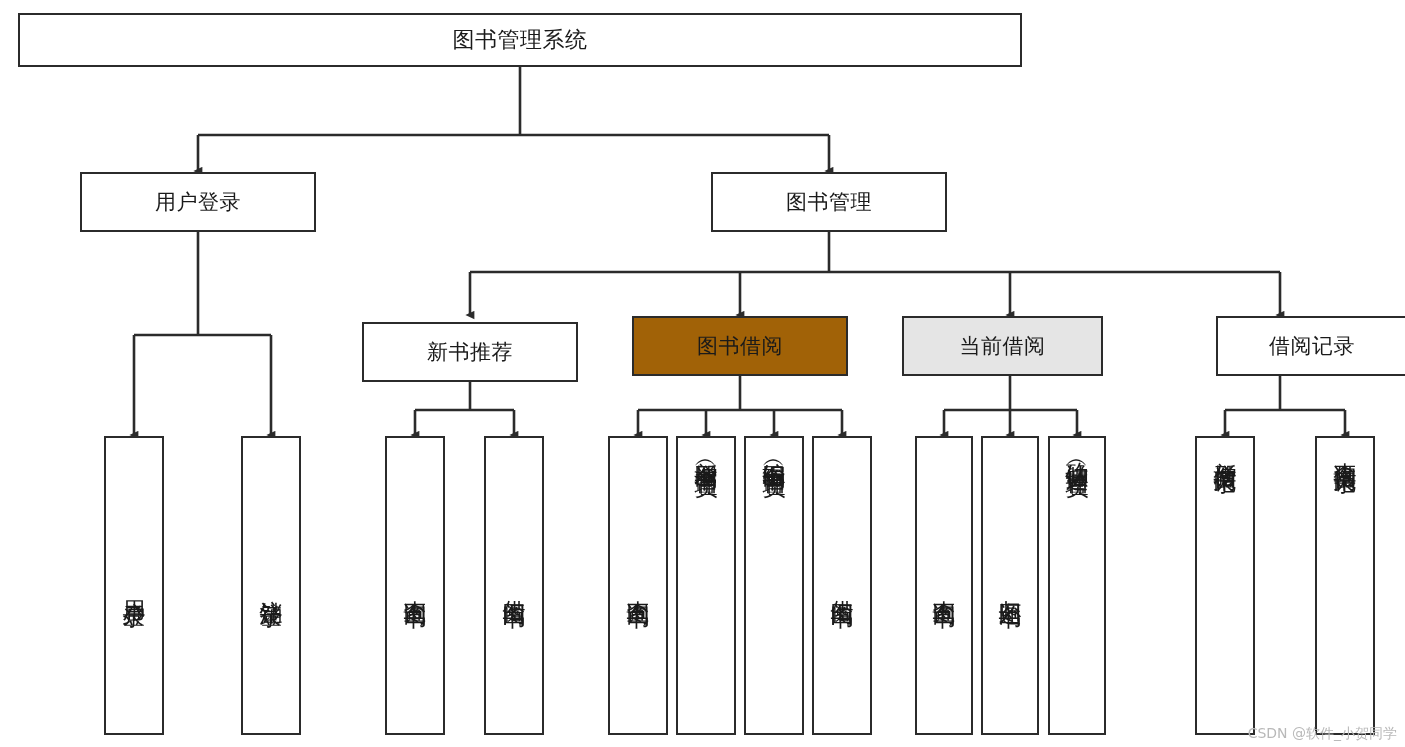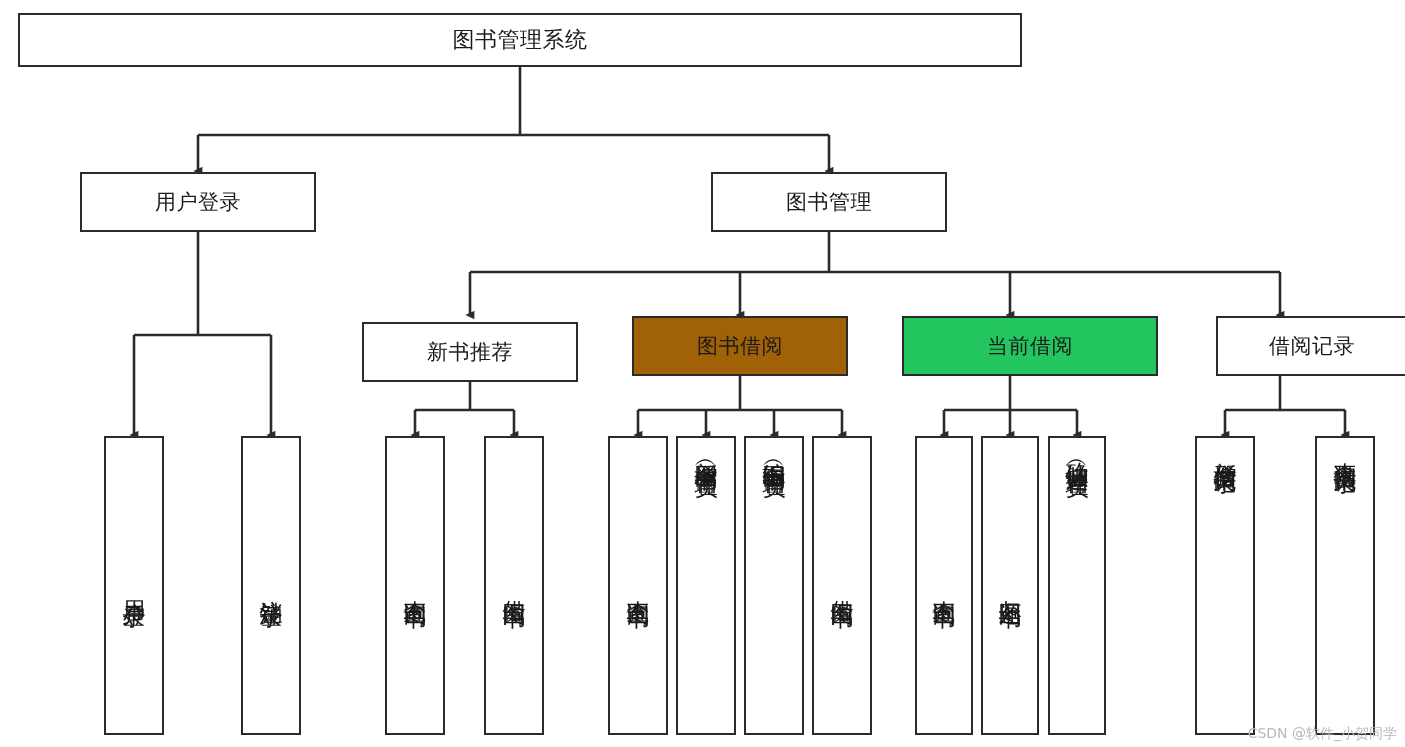--- a/index.html
+++ b/index.html
@@ -138,21 +138,21 @@
       </div>
       <div class="node horiz" style="left: 711px; top: 172px; width: 236px; height: 60px; border-color: rgb(43, 43, 43); background: rgb(255, 255, 255);">
         <span class="label">图书管理</span>
       </div>
       <div class="node horiz" style="left: 362px; top: 316px; width: 216px; height: 60px; border-color: rgb(43, 43, 43); background: rgb(255, 255, 255); margin-top: 6px;">
         <span class="label">新书推荐</span>
       </div>
       <div class="node horiz" style="left: 632px; top: 316px; width: 216px; height: 60px; border-color: rgb(43, 43, 43); background: #a16207;">
         <span class="label">图书借阅</span>
       </div>
-      <div class="node horiz" style="left: 902px; top: 316px; width: 256px; height: 60px; border-color: rgb(43, 43, 43); background: #22c55e;">
+      <div class="node horiz" style="left: 902px; top: 316px; width: 201px; height: 60px; border-color: rgb(43, 43, 43); background: #e5e5e5;">
         <span class="label">当前借阅</span>
       </div>
       <div class="node horiz" style="left: 1172px; top: 316px; width: 192px; height: 60px; border-color: rgb(43, 43, 43); background: rgb(255, 255, 255); margin-left: 44px;">
         <span class="label">借阅记录</span>
       </div>
       <div class="node vert short" style="left: 104px; top: 436px; width: 60px; height: 299px; border-color: rgb(43, 43, 43); background: rgb(255, 255, 255);">
         <span class="label">用户登录</span>
       </div>
       <div class="node vert short" style="left: 241px; top: 436px; width: 60px; height: 299px; border-color: rgb(43, 43, 43); background: rgb(255, 255, 255);">
         <span class="label">注销登录</span>

